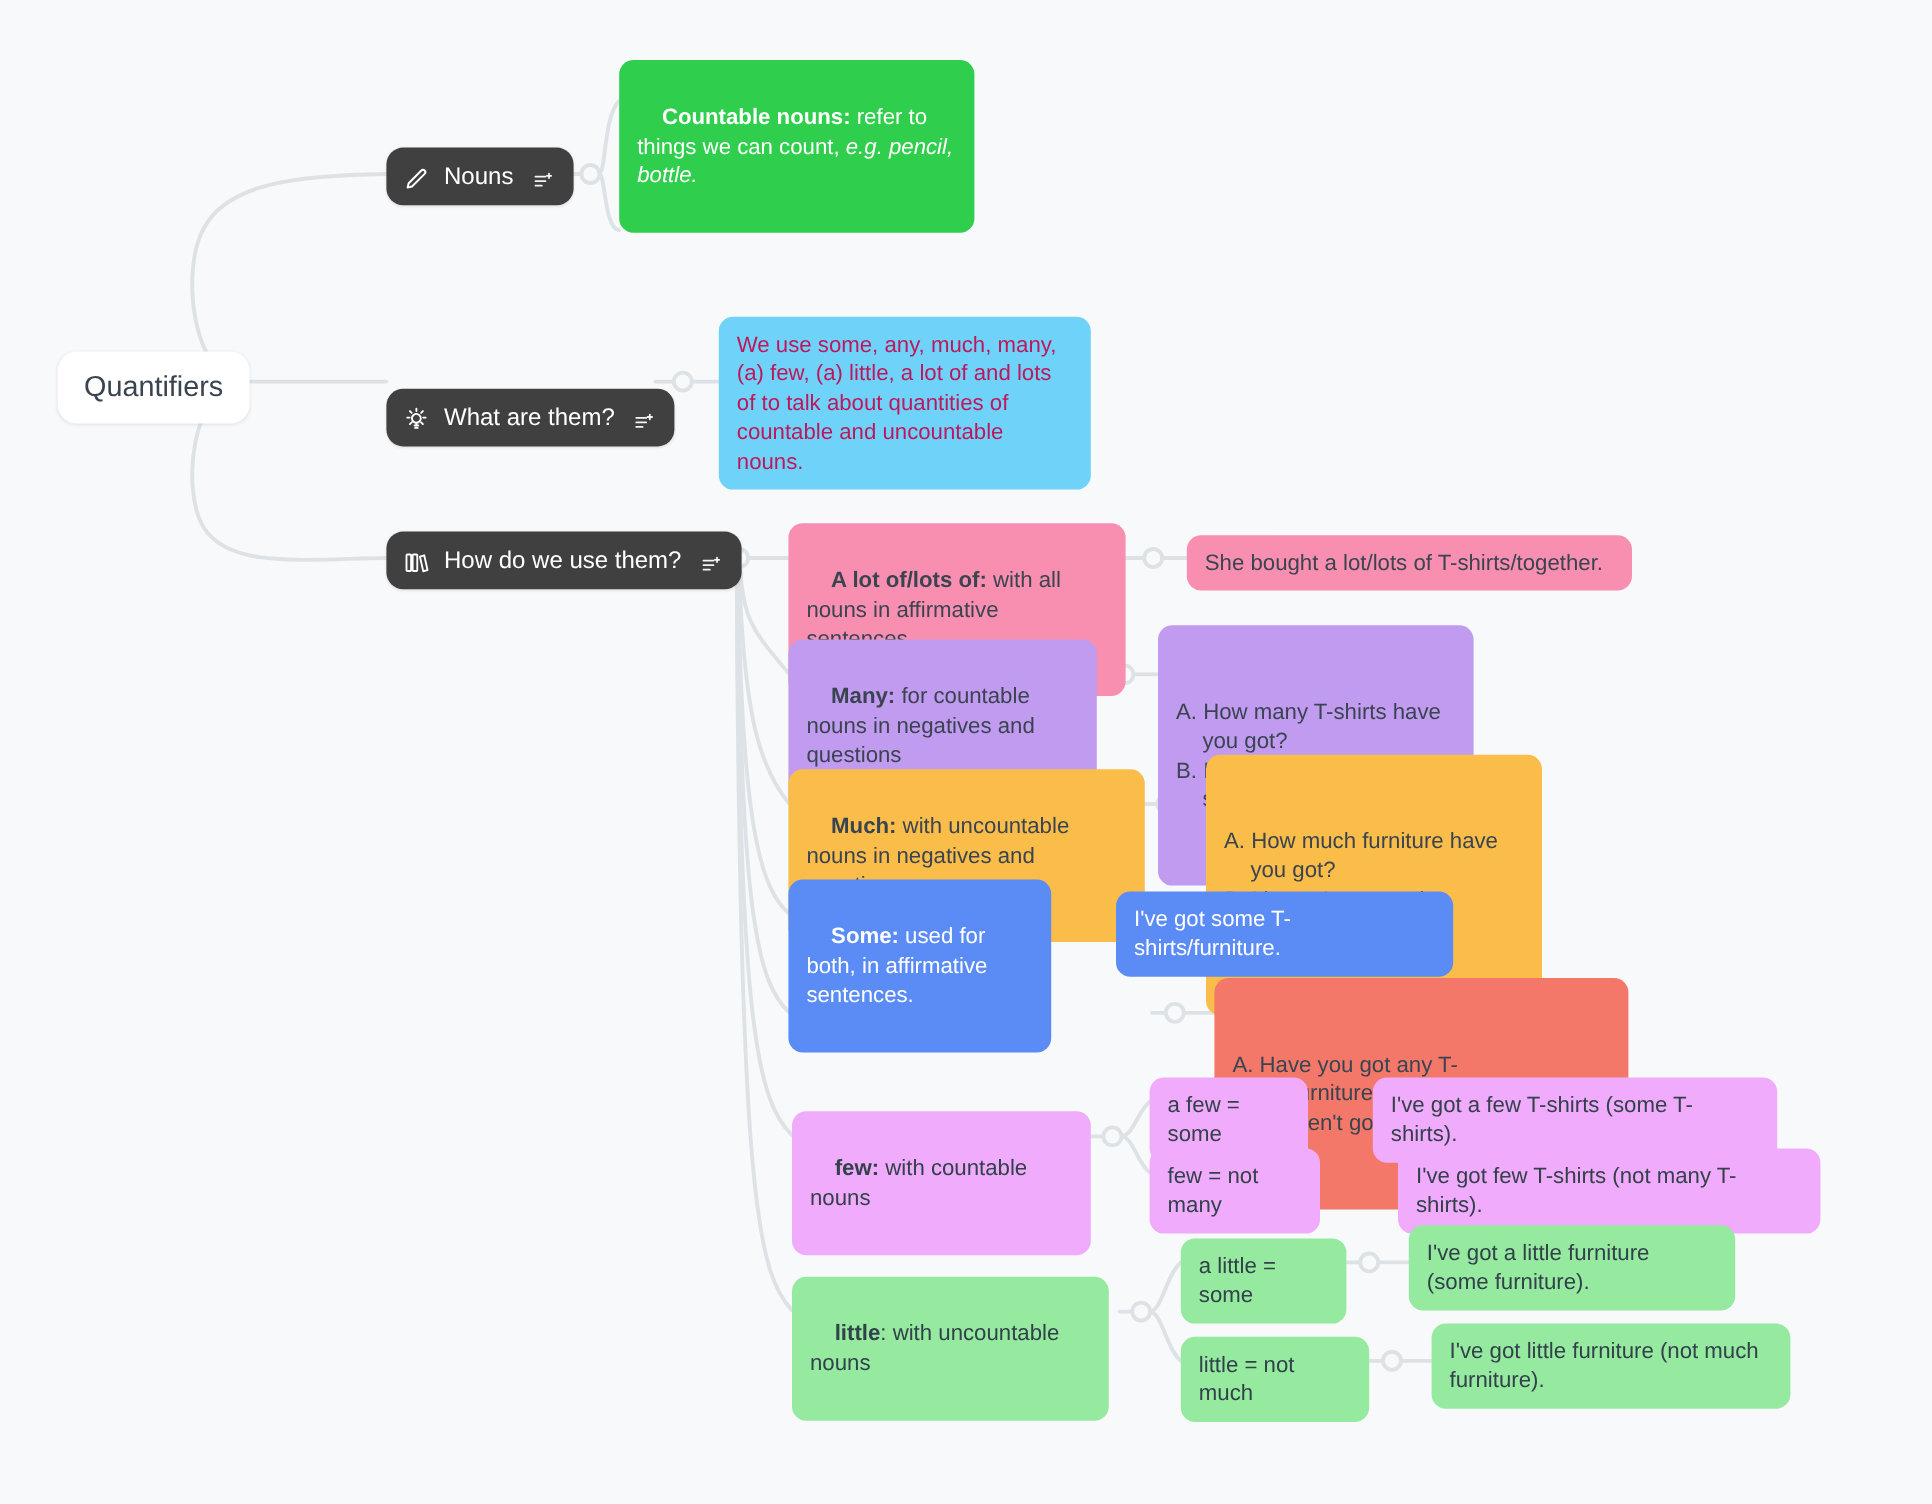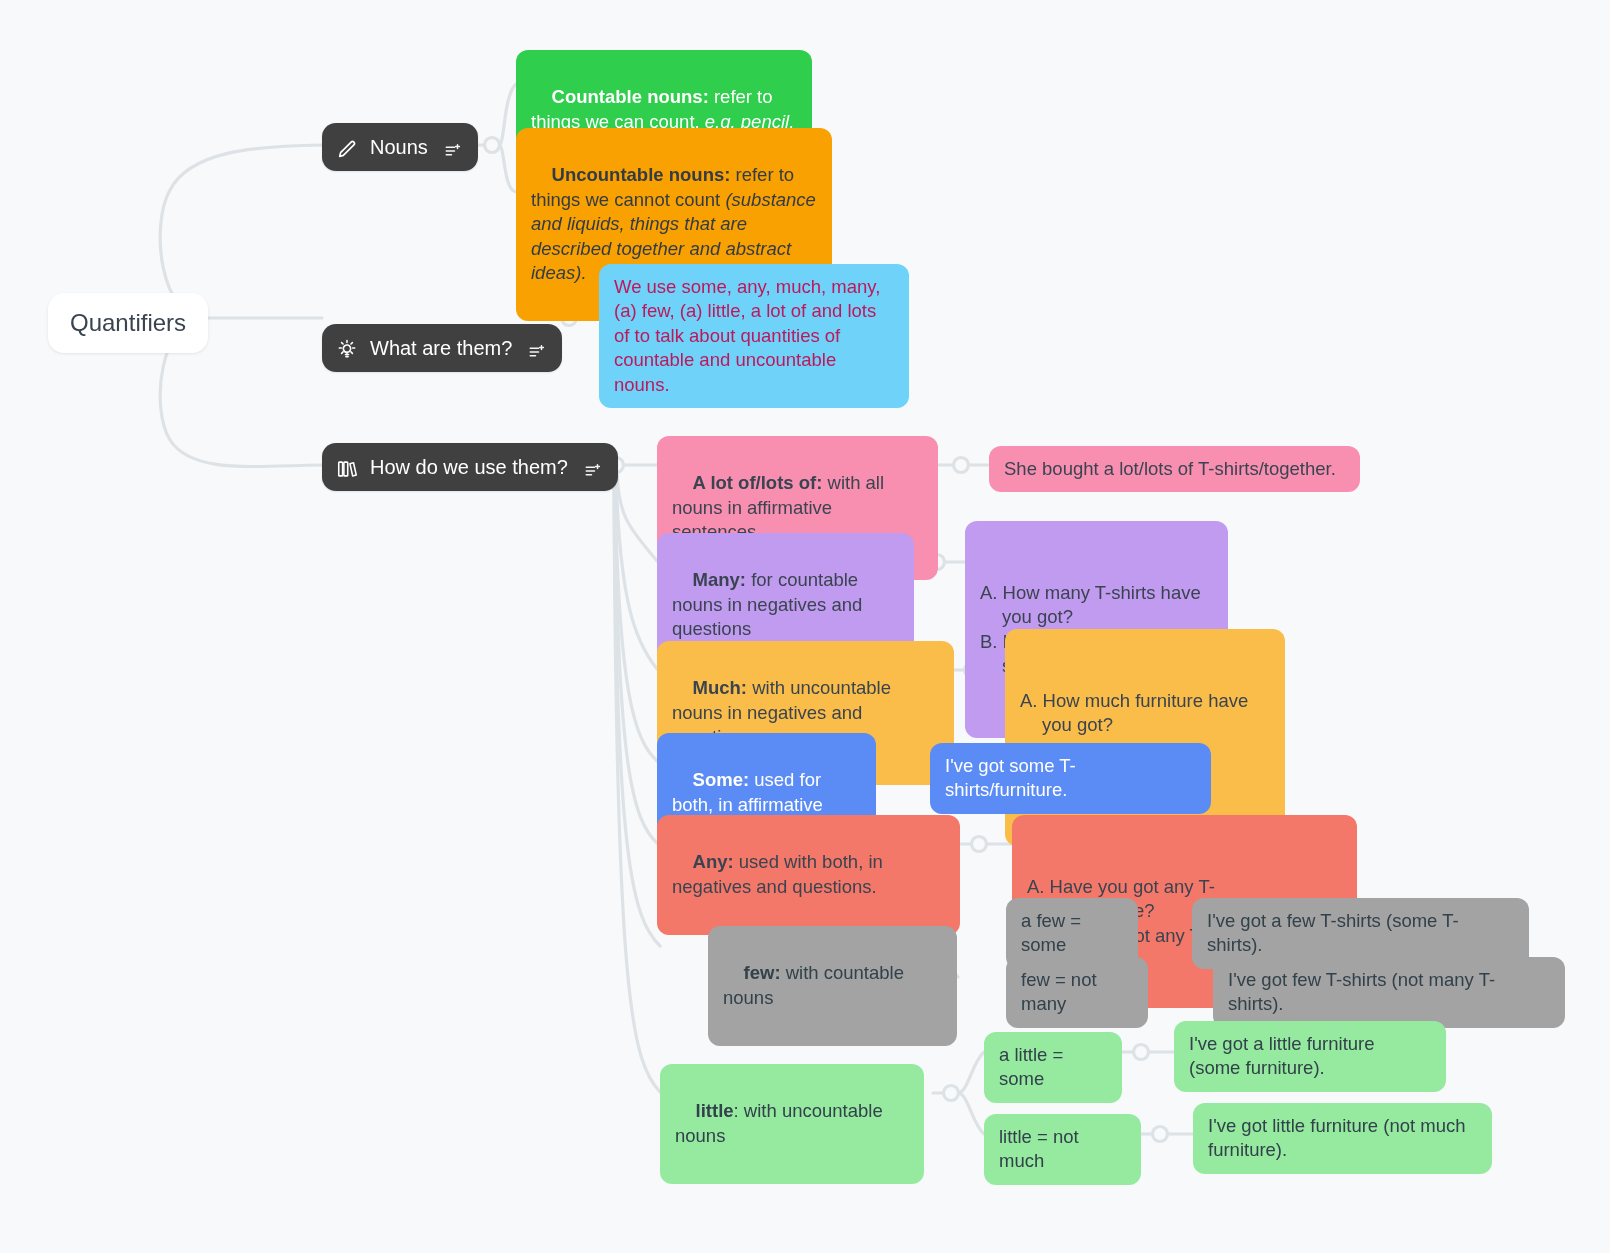--- a/index.html
+++ b/index.html
@@ -63,21 +63,21 @@
   .leaf i { font-style: italic; }
 
   .c-green  { background: #2fce4c; color: #ffffff; }
   .c-orange { background: #f9a100; color: #333c46; }
   .c-sky    { background: #6fd2f8; color: #be185d; }
   .c-pink   { background: #f98fb0; color: #3a4450; }
   .c-purple { background: #c09bf0; color: #3a4450; }
   .c-amber  { background: #fbbd4a; color: #3a4450; }
   .c-blue   { background: #5b8cf5; color: #ffffff; }
   .c-salmon { background: #f47869; color: #3a4450; }
-  .c-teal   { background: #a3a3a3; color: #32414a; margin-left: 48px; }
+  .c-teal   { background: #f0abfc; color: #32414a; }
   .c-mint   { background: #95eaa0; color: #32414a; }
 
   .ab { display: block; padding-left: 22px; text-indent: -22px; }
 </style>
 </head>
 <body>
 
 <div id="canvas">
 
   <svg id="edges" viewBox="0 0 1610 1253">
@@ -168,23 +168,20 @@
     <svg class="tail-icon" viewBox="0 0 24 24" fill="none" stroke="#ffffff" stroke-width="2" stroke-linecap="round">
       <path d="M3 7h11M3 12h11M3 17h7"></path>
       <path d="M18 3.5v5M15.5 6h5"></path>
     </svg>
   </div>
 
   <div class="node leaf c-green" style="left:516px; top:50px; width:296px;">
     <b>Countable nouns:</b><span> refer to things we can count, </span><i>e.g. pencil, bottle.</i>
   </div>
 
-  <div class="node leaf c-orange" style="left:516px; top:128px; width:316px;">
-    <b>Uncountable nouns:</b><span> refer to things we cannot count </span><i>(substance and liquids, things that are described together and abstract ideas).</i>
-  </div>
 
   <div class="node branch" style="left:322px; top:296px;margin-top:28px;">
     <svg class="lead-icon" viewBox="0 0 24 24" fill="none" stroke="#ffffff" stroke-width="1.7" stroke-linecap="round">
       <path d="M12 14.5a4 4 0 1 0-2.6-7.05A4 4 0 0 0 12 14.5z"></path>
       <path d="M10.3 17h3.4M10.8 19.2h2.4"></path>
       <path d="M12 1.6v2.2M12 14.6v2.2M3.6 9.8h2.2M18.2 9.8h2.2M6.1 3.9l1.6 1.6M16.3 14.1l1.6 1.6M17.9 3.9l-1.6 1.6M7.7 14.1l-1.6 1.6"></path>
     </svg>
     <span class="label">What are them?</span>
     <svg class="tail-icon" viewBox="0 0 24 24" fill="none" stroke="#ffffff" stroke-width="2" stroke-linecap="round">
       <path d="M3 7h11M3 12h11M3 17h7"></path>
@@ -224,23 +221,20 @@
   </div>
   <div class="node leaf c-amber" style="left:1005px; top:629px; width:280px;">
     <span class="ab">A. How much furniture have you got?</span><span class="ab">B. I haven't got much furniture.</span>
   </div>
 
   <div class="node leaf c-blue" style="left:657px; top:733px; width:219px;">
     <b>Some:</b><span> used for both, in affirmative sentences.</span>
   </div>
   <div class="node leaf c-blue" style="left:930px; top:743px; width:281px;">I've got some T-shirts/furniture.</div>
 
-  <div class="node leaf c-salmon" style="left:657px; top:815px; width:303px;">
-    <b>Any:</b><span> used with both, in negatives and questions.</span>
-  </div>
   <div class="node leaf c-salmon" style="left:1012px; top:815px; width:345px;">
     <span style="display:block">A. Have you got any T-shirts/furniture?</span><span style="display:block">B. I haven't got any T-shirt/furniture.</span>
   </div>
 
   <div class="node leaf c-teal" style="left:660px; top:926px; width:249px;">
     <b>few:</b><span> with countable nouns</span>
   </div>
   <div class="node leaf c-teal" style="left:958px; top:898px; width:132px;">a few = some</div>
   <div class="node leaf c-teal" style="left:1144px; top:898px; width:337px;">I've got a few T-shirts (some T-shirts).</div>
   <div class="node leaf c-teal" style="left:958px; top:957px; width:142px;">few = not many</div>

